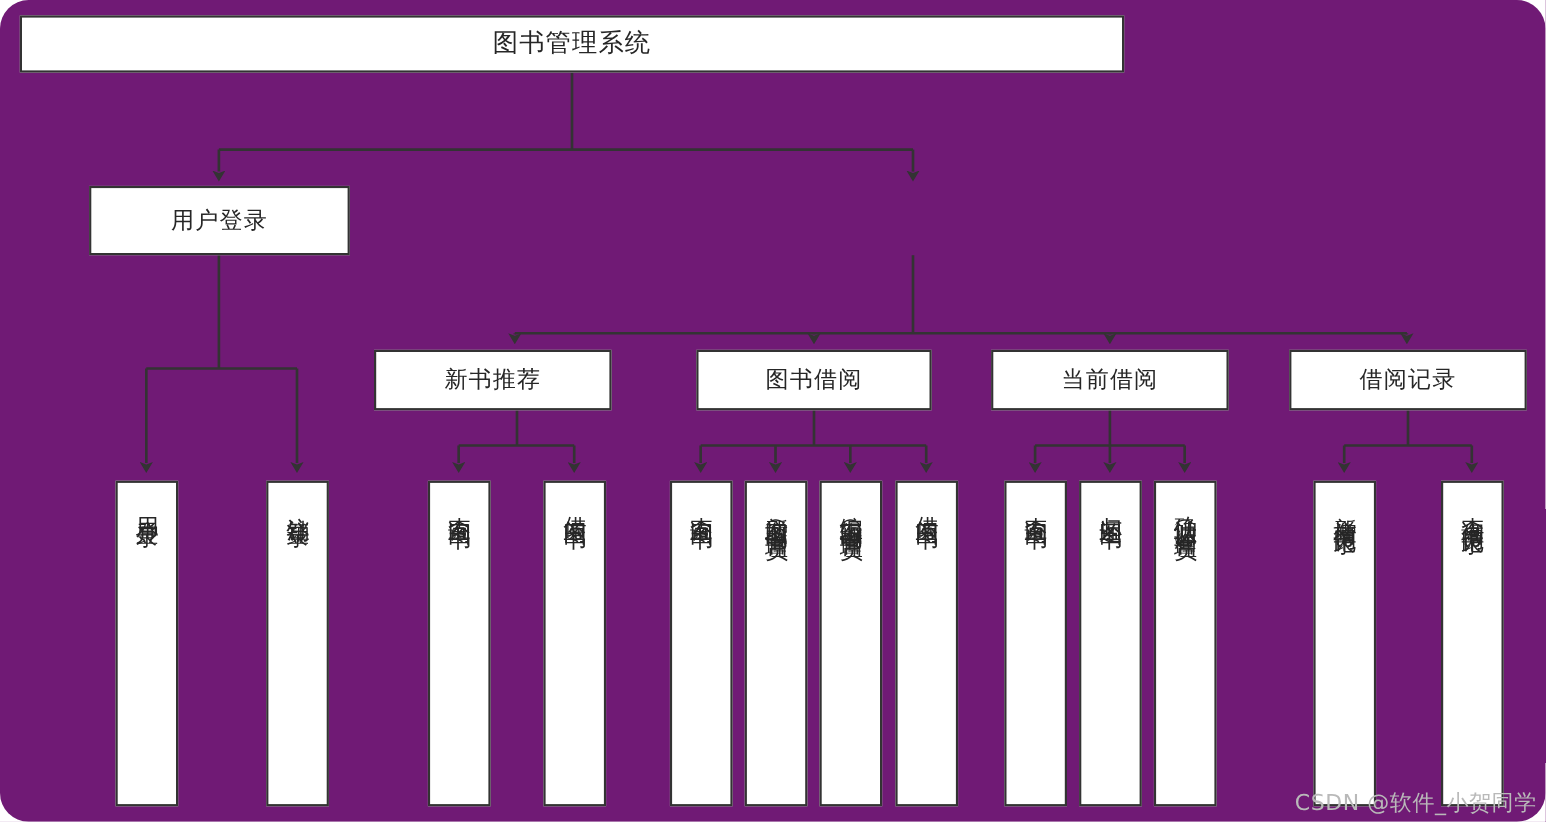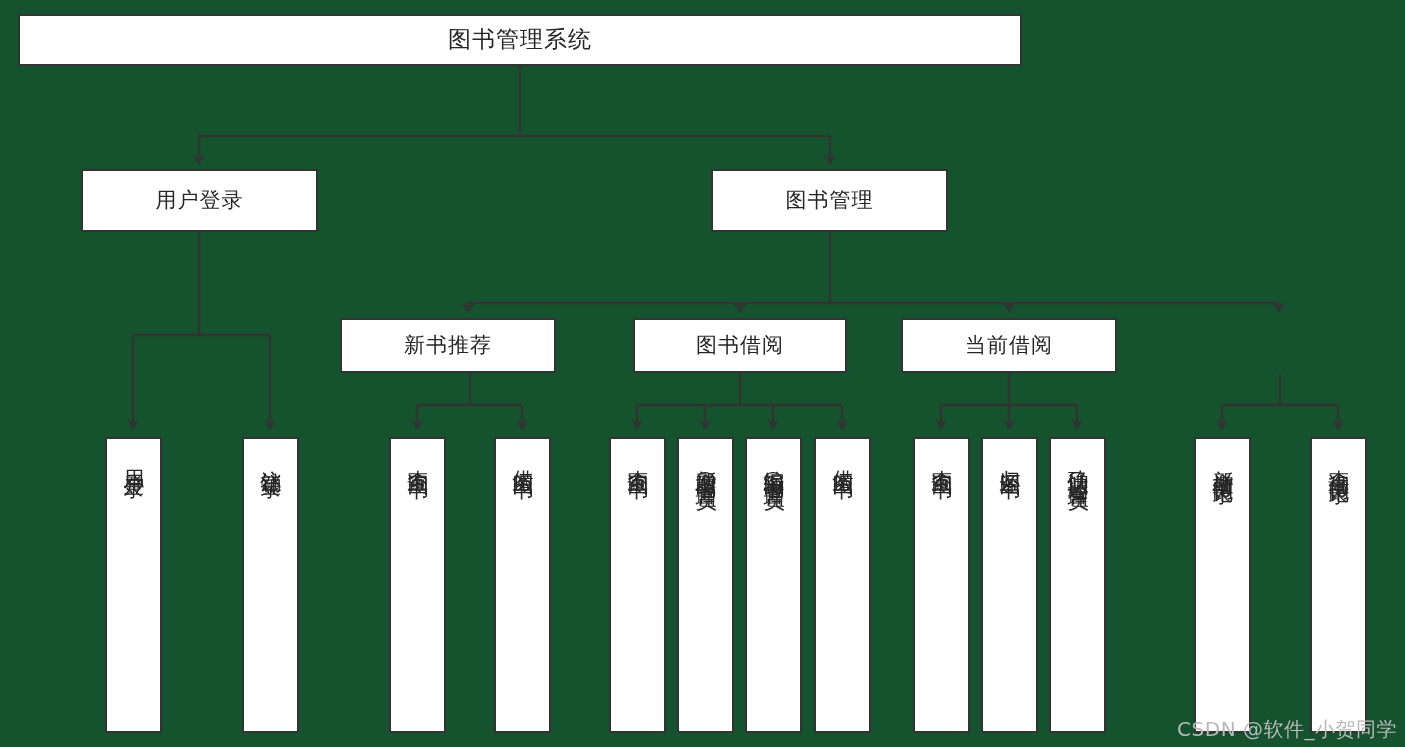--- a/index.html
+++ b/index.html
@@ -9,22 +9,23 @@
     background: #ffffff;
   }
   body {
     font-family: "DejaVu Sans", "Liberation Sans", sans-serif;
     color: #262626;
   }
   #canvas {
     position: relative;
     width: 1405px;
     height: 747px;
-    background: #14532d;
+    background: #701a75;
     overflow: hidden;
+    border-radius: 26px;
   }
   svg#wires {
     position: absolute;
     left: 0;
     top: 0;
     width: 1405px;
     height: 747px;
     pointer-events: none;
   }
   .node {
@@ -128,33 +129,33 @@
     </g>
   </svg>
 
   <div class="node root" style="left:18px; top:14px; width:1004px; height:52px;">
     <span class="hlabel">图书管理系统</span>
   </div>
 
   <div class="node lvl2" style="left:81px; top:169px; width:237px; height:63px;">
     <span class="hlabel">用户登录</span>
   </div>
-  <div class="node lvl2" style="left:711px; top:169px; width:237px; height:63px;">
-    <span class="hlabel">图书管理</span>
-  </div>
 
   <div class="node lvl3" style="left:340px; top:318px; width:216px; height:55px;">
     <span class="hlabel">新书推荐</span>
   </div>
   <div class="node lvl3" style="left:901px; top:318px; width:216px; height:55px;">
     <span class="hlabel">当前借阅</span>
   </div>
   <div class="node lvl3" style="left:633px; top:318px; width:214px; height:55px;">
     <span class="hlabel">图书借阅</span>
   </div>
+  <div class="node lvl3" style="left:1172px; top:318px; width:216px; height:55px;">
+    <span class="hlabel">借阅记录</span>
+  </div>
 
   <div class="node leaf" style="left:105px; top:437px; width:57px; height:296px;">
     <span class="vlabel">用户登录</span>
   </div>
   <div class="node leaf" style="left:242px; top:437px; width:57px; height:296px;">
     <span class="vlabel">注销登录</span>
   </div>
 
   <div class="node leaf" style="left:389px; top:437px; width:57px; height:296px;">
     <span class="vlabel">查询图书</span>

